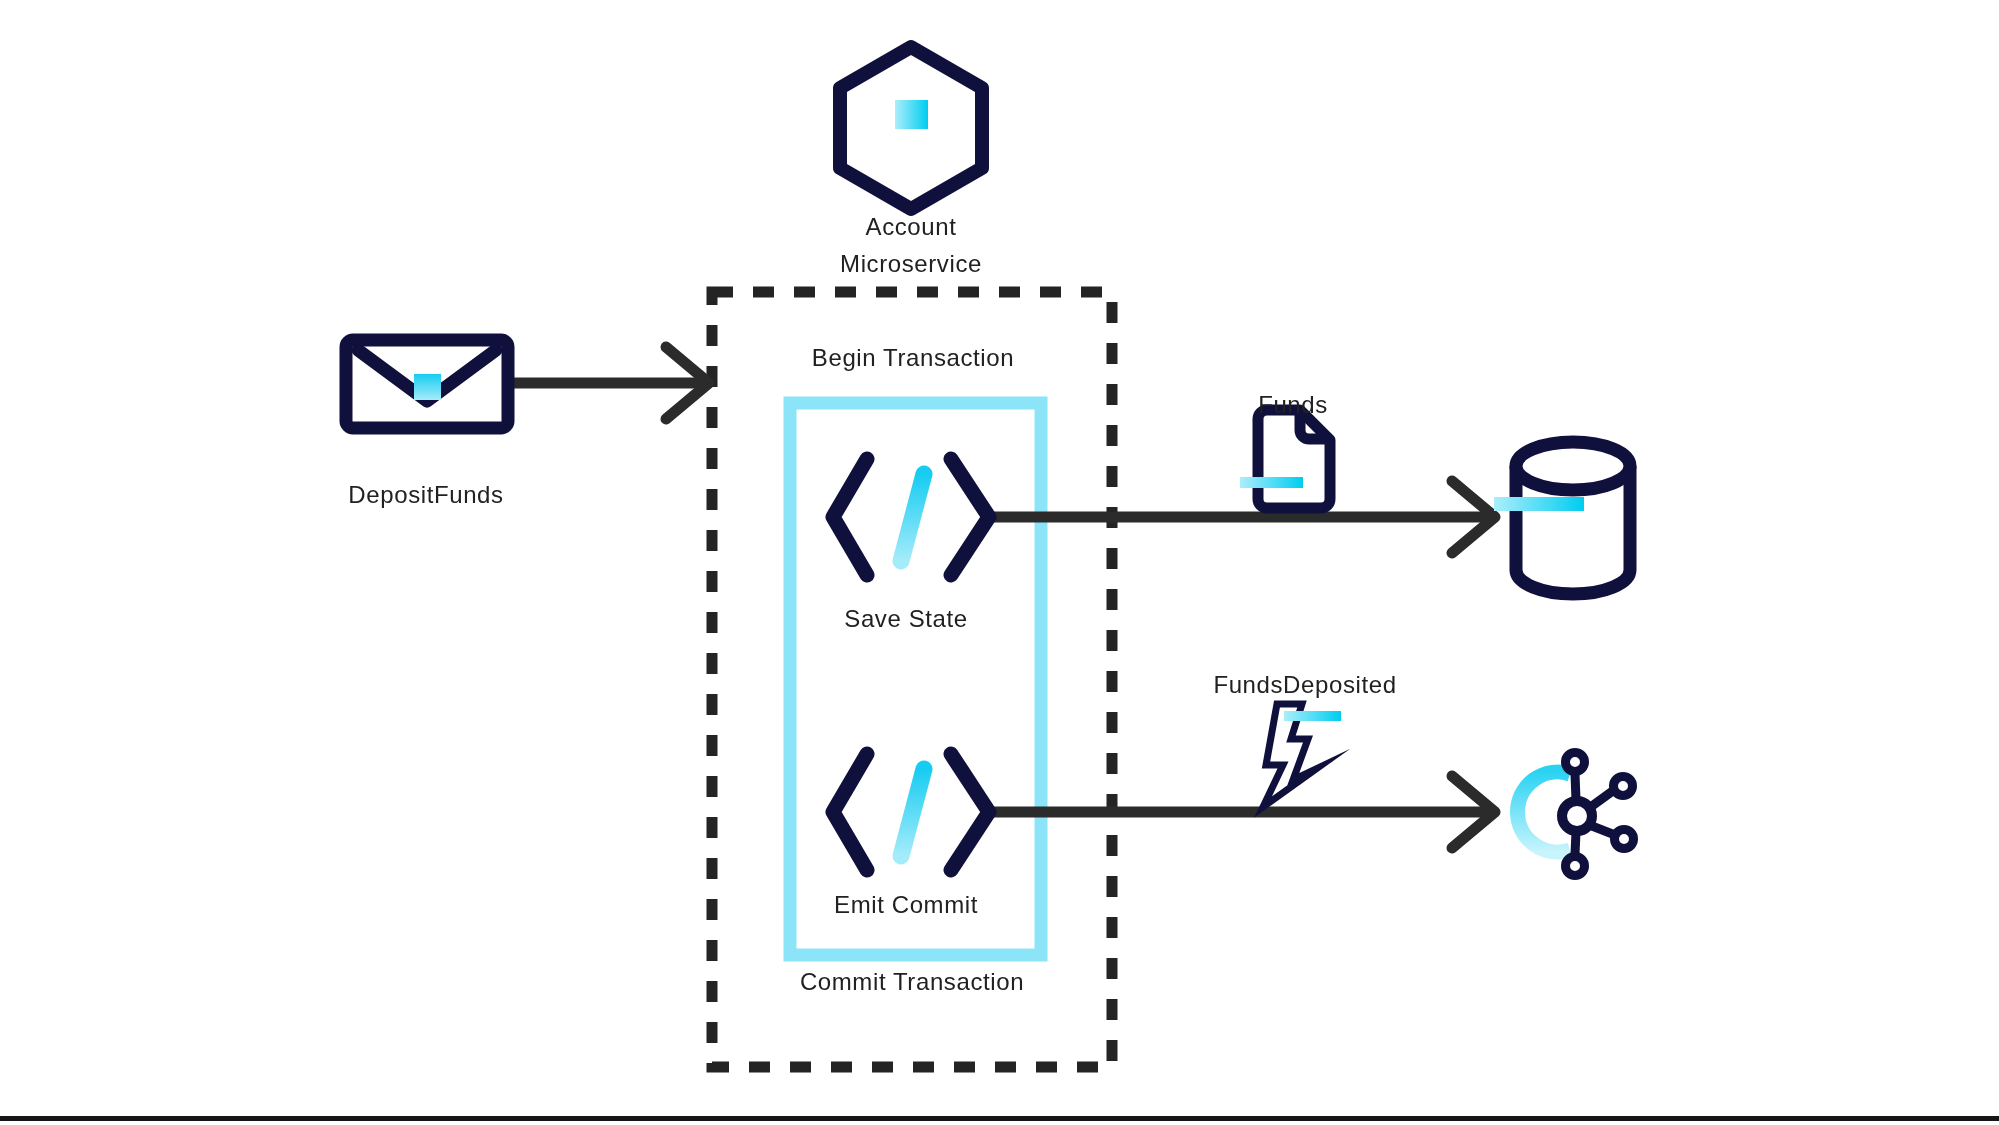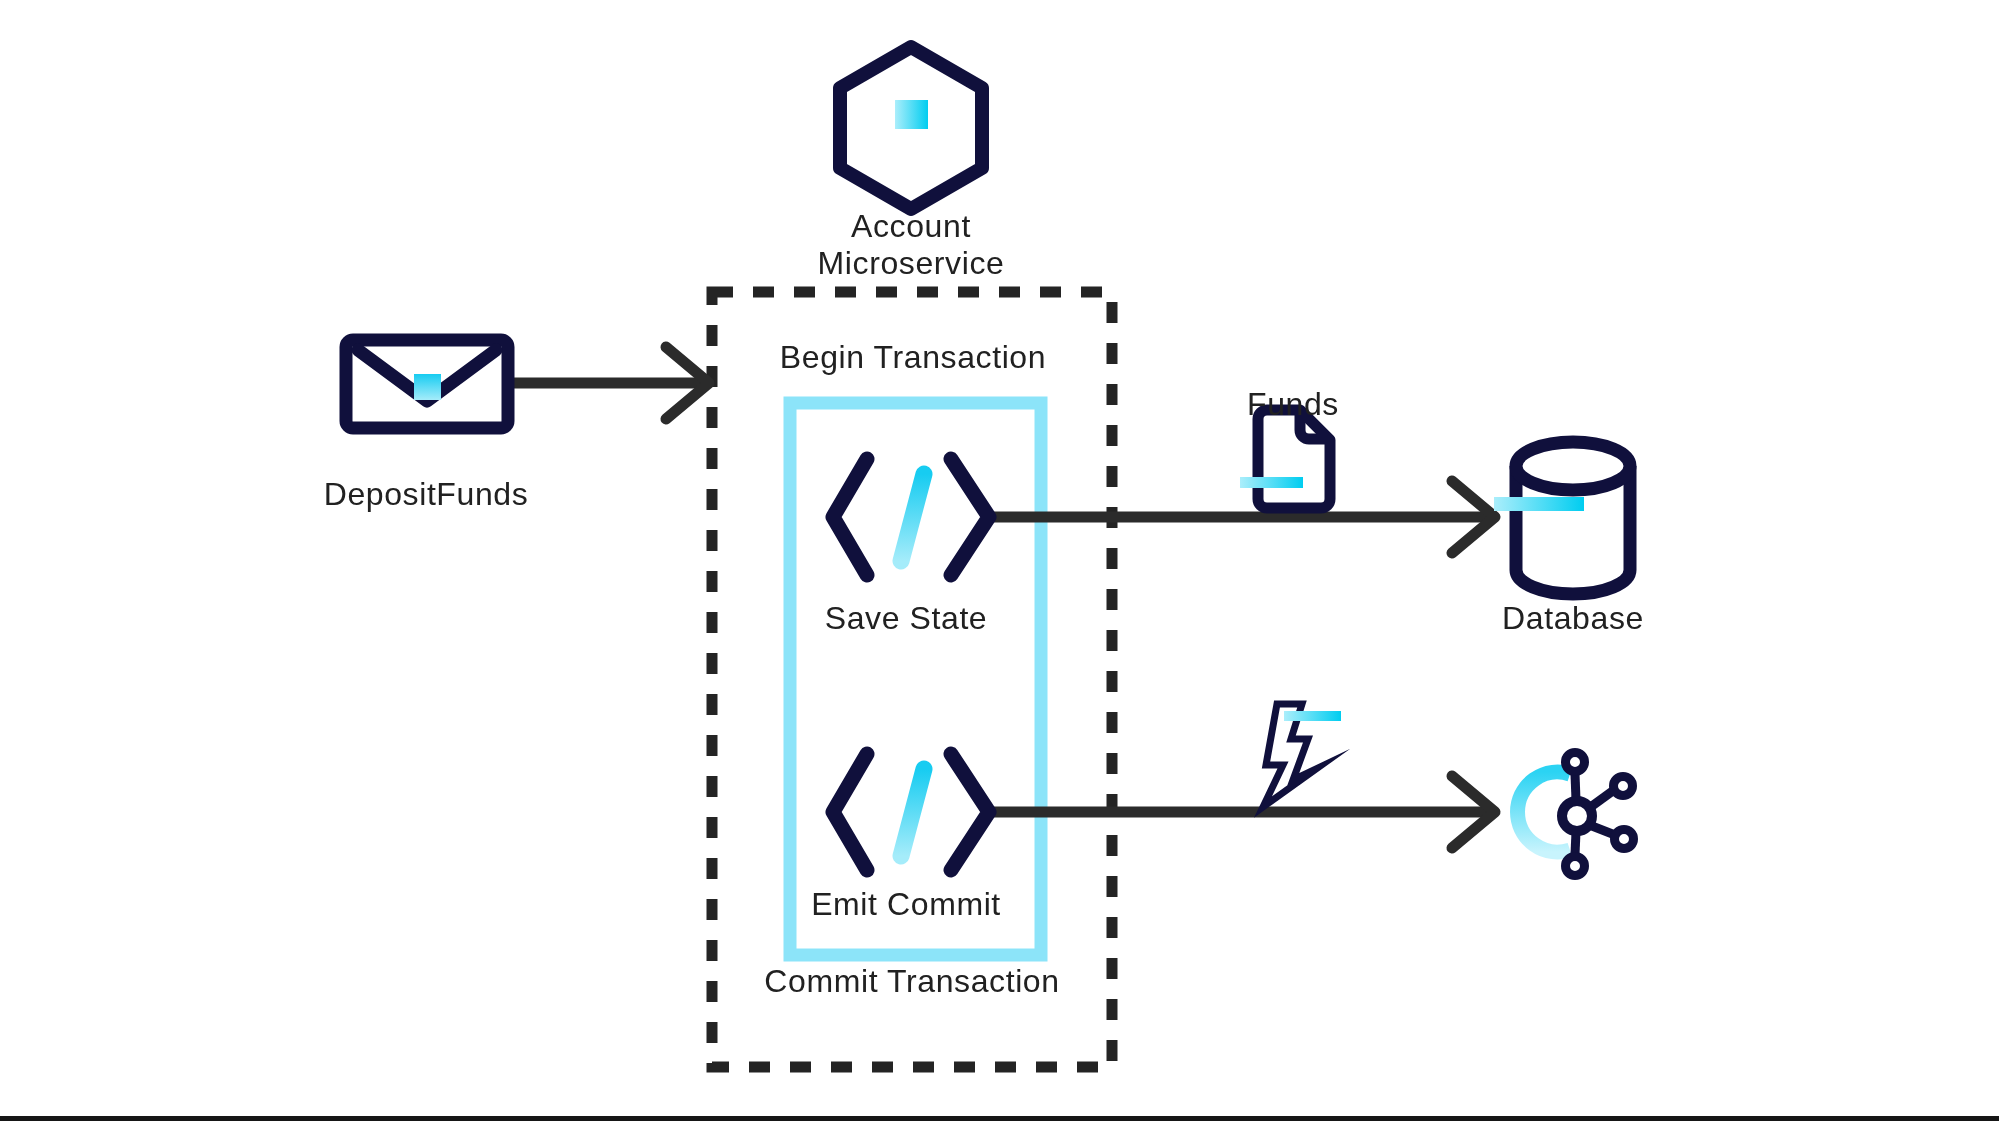--- a/index.html
+++ b/index.html
@@ -6,21 +6,21 @@
   .canvas{
     position:relative;
     width:1999px;height:1125px;
     background:#ffffff;
     overflow:hidden;
     font-family:"Liberation Sans", sans-serif;
   }
   .layer{position:absolute;left:0;top:0;}
   .lbl{
     position:absolute;
-    font-size:32px;
+    font-size:24px;
     line-height:37px;
     letter-spacing:0.6px;
     color:#212121;
     text-align:center;
     white-space:nowrap;
   }
   .lbl.wrap{white-space:normal;}
   .bottom-rule{
     position:absolute;left:0;top:1116px;
     width:1999px;height:5px;background:#161616;
@@ -129,18 +129,18 @@
   <div class="lbl" style="left:756px;top:600px;width:300px;">Save State</div>
 
   <div class="lbl" style="left:713px;top:339px;width:400px;">Begin Transaction</div>
 
   <div class="lbl" style="left:756px;top:886px;width:300px;">Emit Commit</div>
 
   <div class="lbl" style="left:692px;top:963px;width:440px;">Commit Transaction</div>
 
   <div class="lbl" style="left:1193px;top:370px;width:200px;margin-top:16px;">Funds</div>
 
+  <div class="lbl" style="left:1105px;top:666px;width:400px;">FundsDeposited</div>
 
-  <div class="lbl" style="left:1423px;top:600px;width:300px;">Database</div>
 
 
   <div class="bottom-rule"></div>
 </div>
 
 </body></html>

